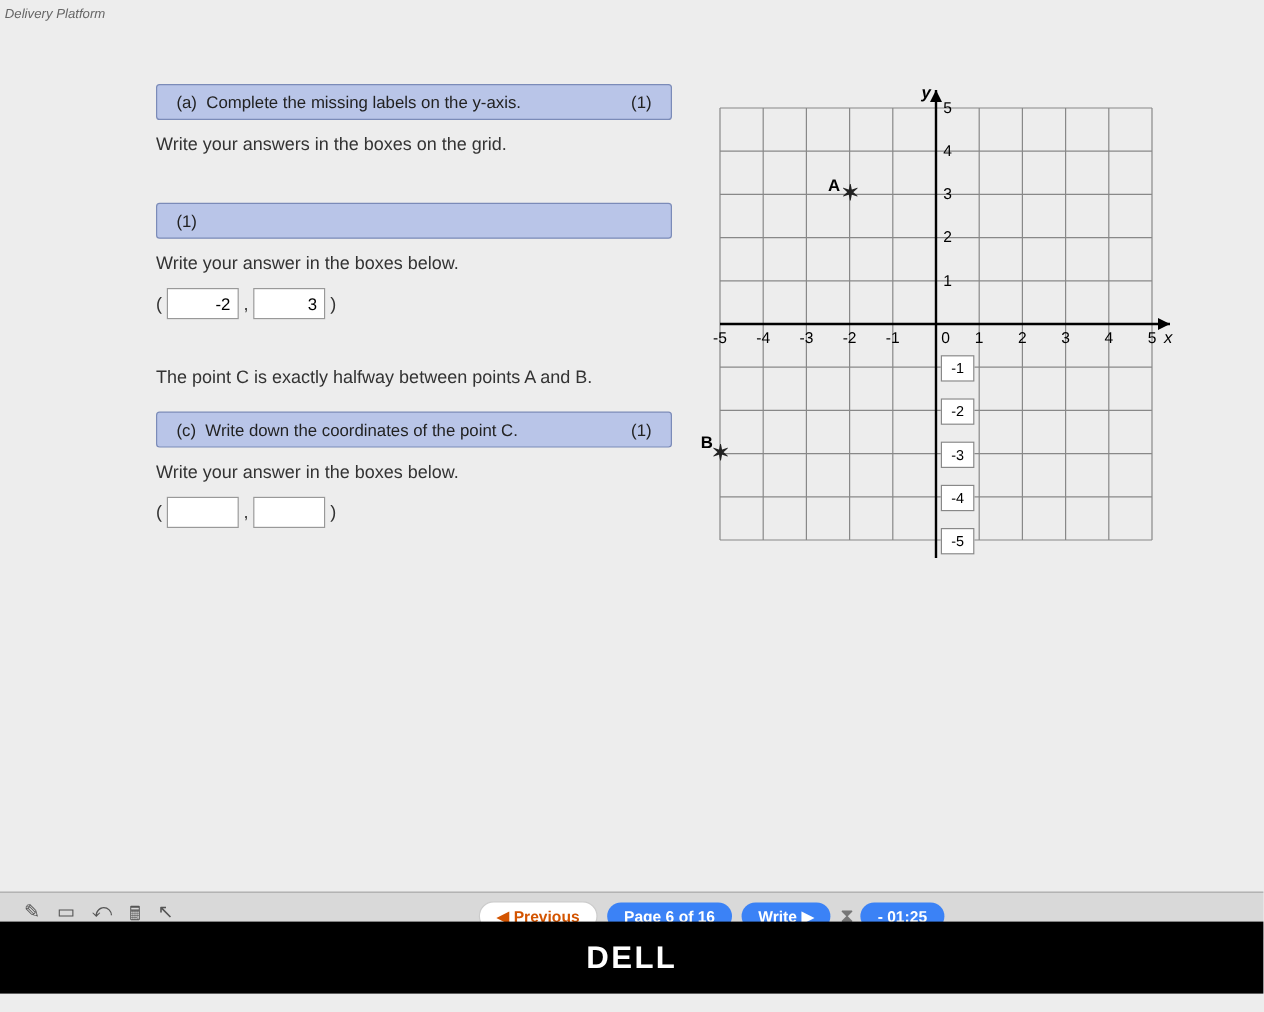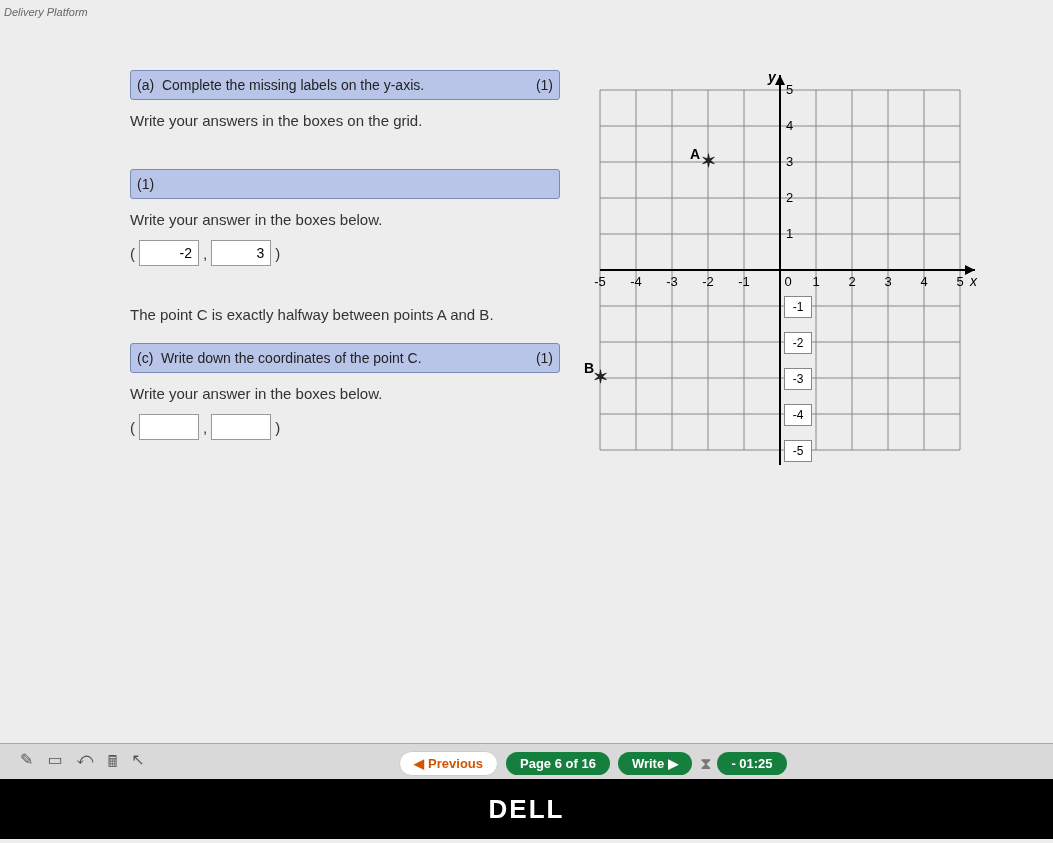--- a/index.html
+++ b/index.html
@@ -34,21 +34,21 @@
   .right-col {
     width: 430px;
     float: left;
     margin-left: 20px;
     position: relative;
   }
   .q-header {
     background: #b9c5e8;
     border: 1px solid #7b8bb8;
     border-radius: 3px;
-    padding: 6px 6px;
+    padding: 6px 16px;
     font-size: 14px;
     color: #222;
     margin-bottom: 12px;
     display: flex;
     justify-content: space-between;
     align-items: flex-end;
   }
   .q-header .marks { font-weight: normal; }
   .instr {
     font-size: 15px;
@@ -126,26 +126,26 @@
     padding: 4px 14px;
     font-size: 13px;
     font-weight: bold;
     border: none;
     cursor: pointer;
     display: inline-flex;
     align-items: center;
     gap: 4px;
   }
   .pill-white { background: #fff; color: #d35400; border: 1px solid #ccc;}
-  .pill-orange { background: #15803d; color: #fff; }
+  .pill-orange { background: #3b82f6; color: #fff; }
   .timer-wrap { display: flex; align-items: center; gap: 6px; }
   .hourglass { color: #777; font-size: 16px; }
   .dell-bar {
     position: absolute;
-    bottom: 4px;
+    bottom: 15px;
     left: 0;
     right: 0;
     height: 60px;
     background: #000;
     color: #fff;
     text-align: center;
     font-size: 26px;
     font-weight: bold;
     letter-spacing: 2px;
     line-height: 60px;

